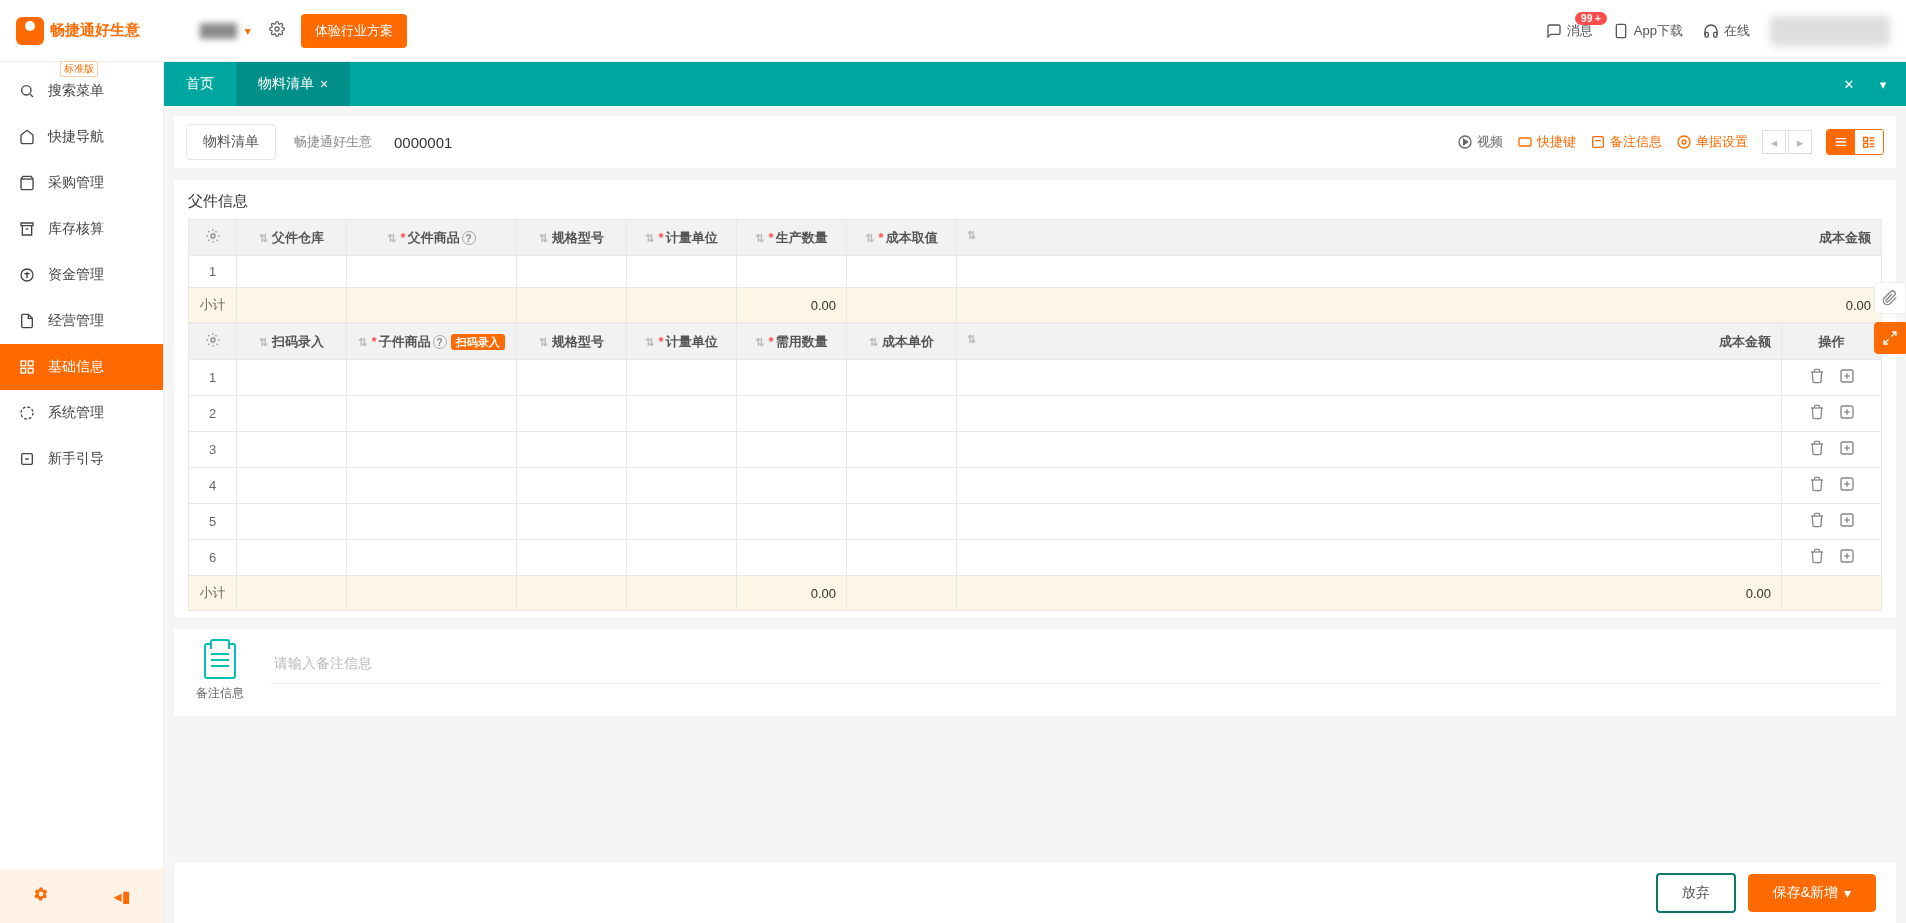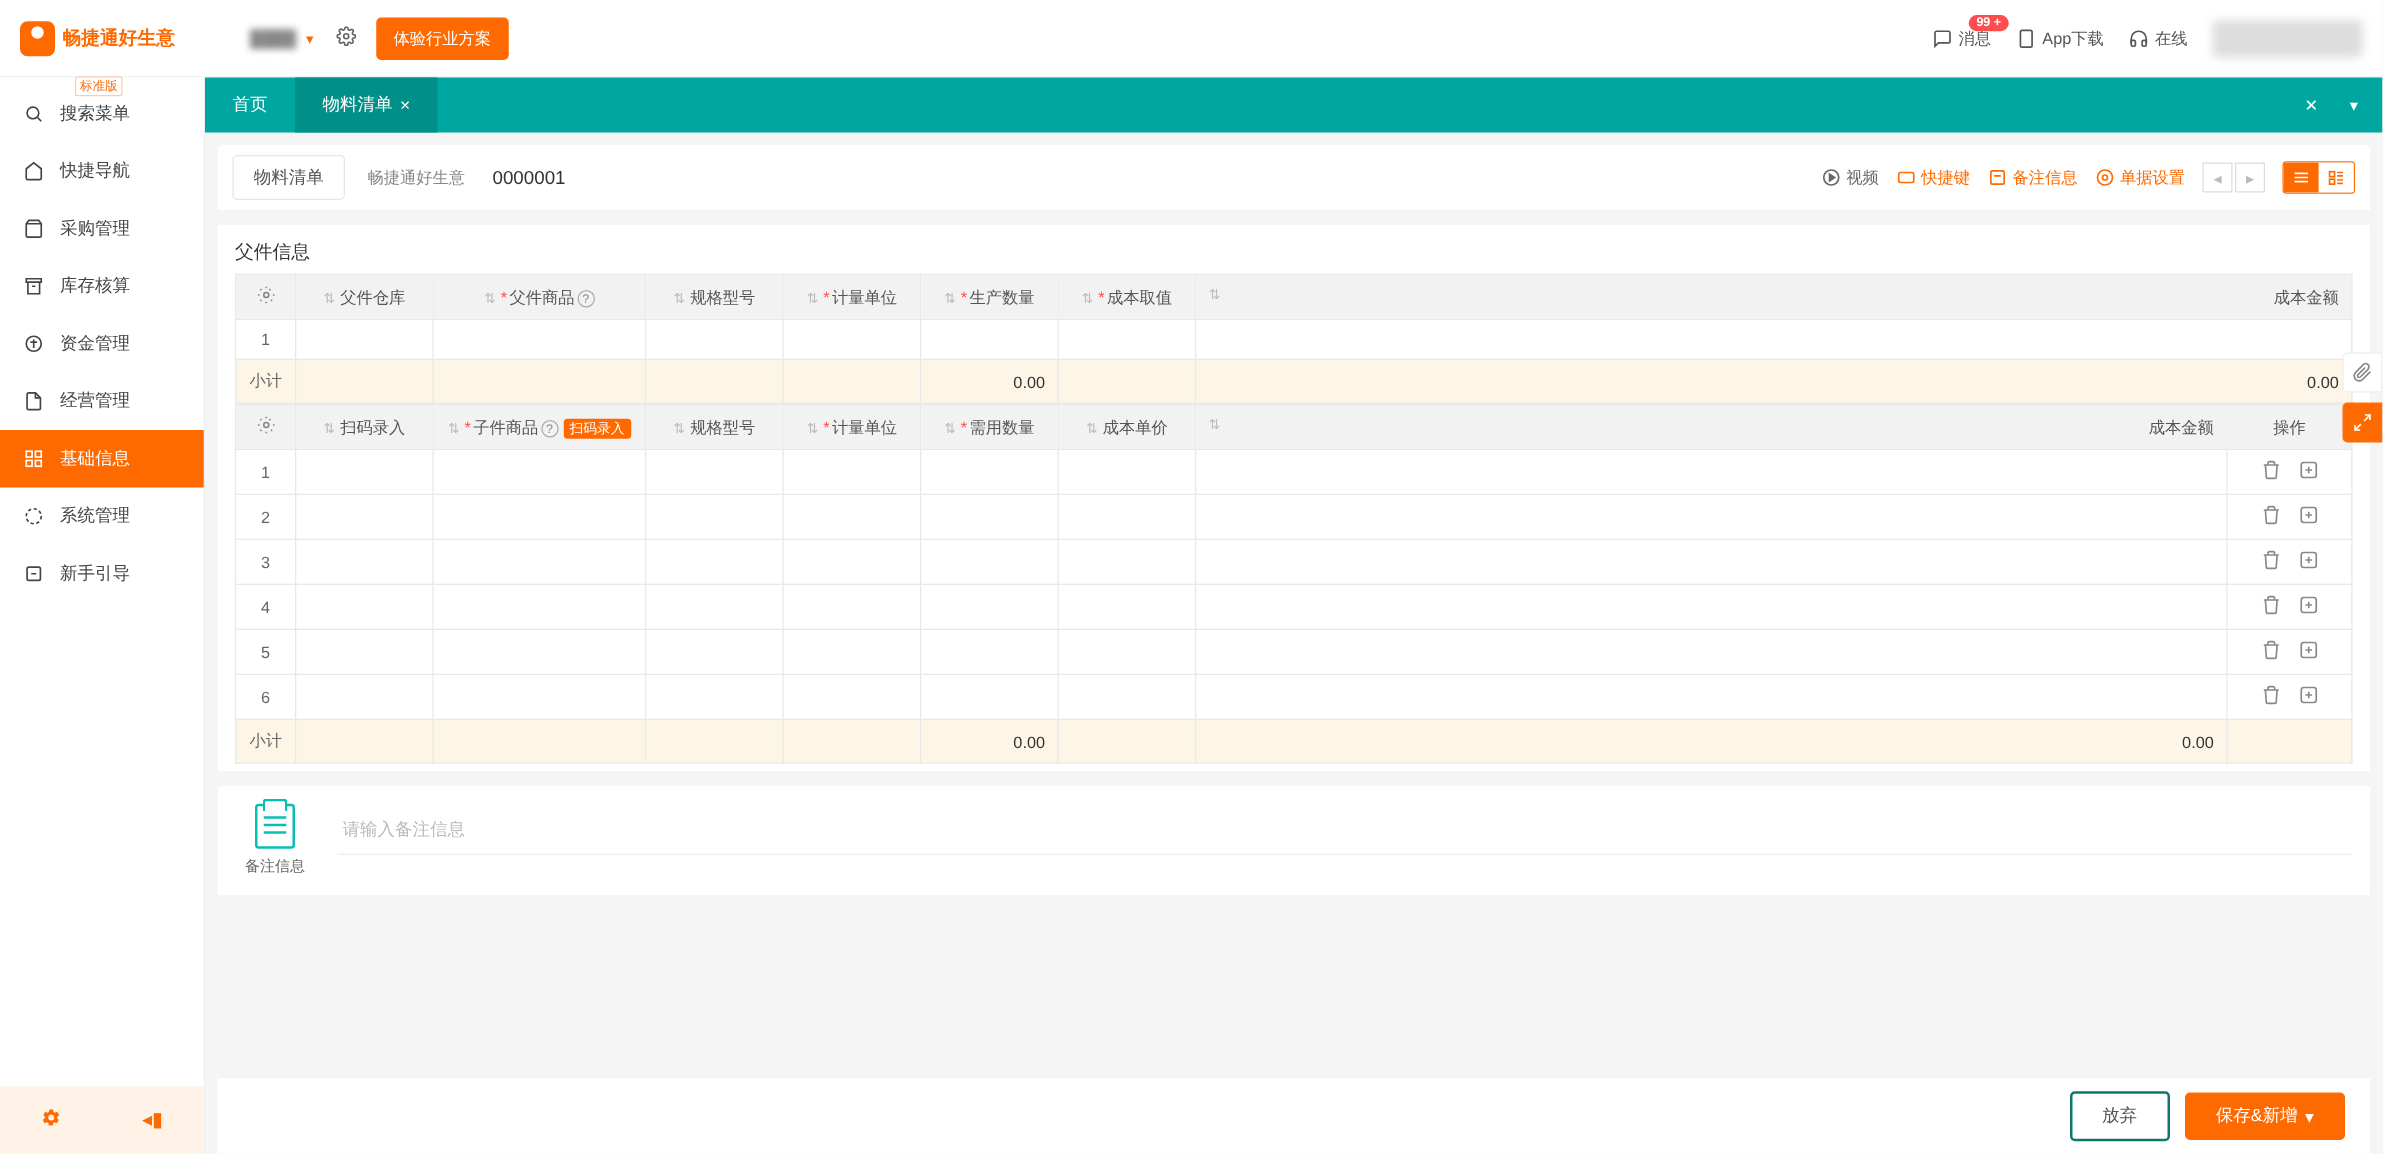--- a/index.html
+++ b/index.html
@@ -57,21 +57,21 @@
 .ph-nav-btn { width: 24px; height: 24px; border: 1px solid #ddd; display: flex; align-items: center; justify-content: center; color: #bbb; cursor: pointer; background: #fff; }
 .view-toggle { display: flex; border: 1px solid #ff6a00; border-radius: 3px; overflow: hidden; }
 .vt-btn { width: 28px; height: 24px; display: flex; align-items: center; justify-content: center; cursor: pointer; color: #ff6a00; background: #fff; }
 .vt-btn.active { background: #ff6a00; color: #fff; }
 
 .panel { background: #fff; padding: 12px 14px 6px; }
 .section-title { font-size: 15px; color: #333; margin-bottom: 8px; }
 
 .tbl { width: 100%; border-collapse: collapse; table-layout: fixed; }
 .tbl th, .tbl td { border: 1px solid #e8e8e8; padding: 8px 10px; font-size: 13px; }
-.tbl th { background: #f2f2f2; color: #555; font-weight: normal; position: relative; }
+.tbl th { background: #f2f2f2; color: #555; font-weight: bold; position: relative; }
 .tbl .row-num { text-align: center; color: #666; width: 48px; }
 .tbl .gear-col { width: 48px; text-align: center; }
 .tbl .subtotal td { background: #fdf6e6; font-weight: normal; }
 .tbl .right { text-align: right; }
 .sort-icon { color: #bbb; margin-right: 4px; font-size: 11px; display: inline-block; }
 .req { color: #ff4d4f; margin-right: 2px; }
 .help-icon { display: inline-flex; width: 14px; height: 14px; border: 1px solid #aaa; border-radius: 50%; align-items: center; justify-content: center; font-size: 10px; color: #888; margin-left: 2px; }
 .scan-badge { background: #ff6a00; color: #fff; font-size: 11px; border-radius: 3px; padding: 2px 5px; margin-left: 4px; }
 .op-col { width: 90px; text-align: center; }
 .op-icons { display: flex; justify-content: center; gap: 14px; color: #888; }

